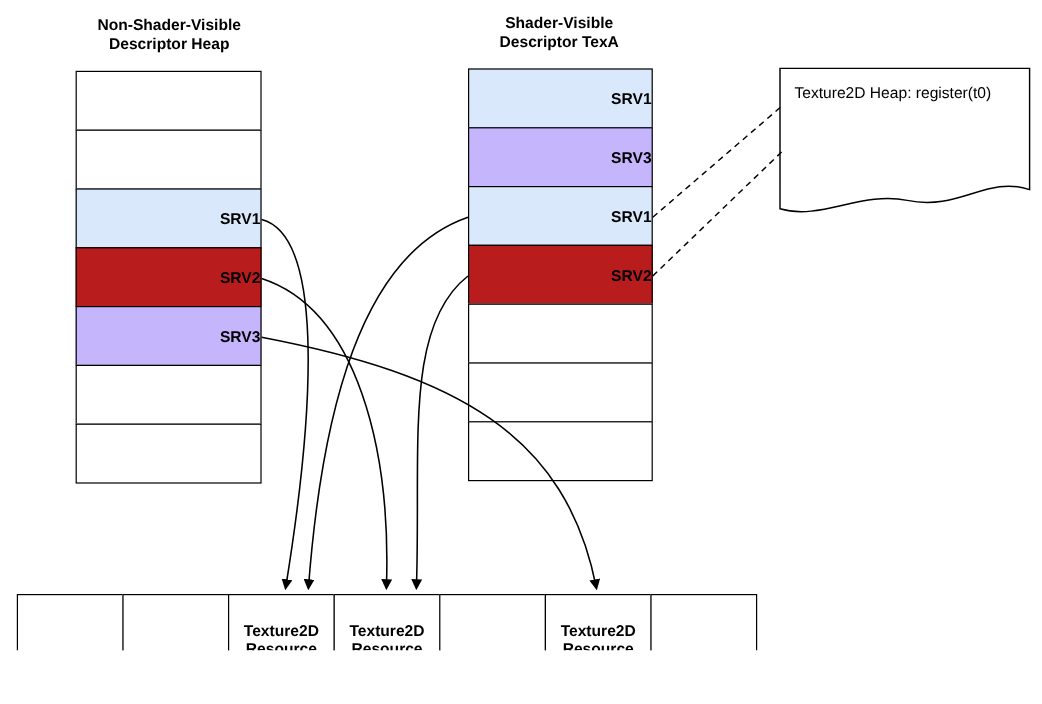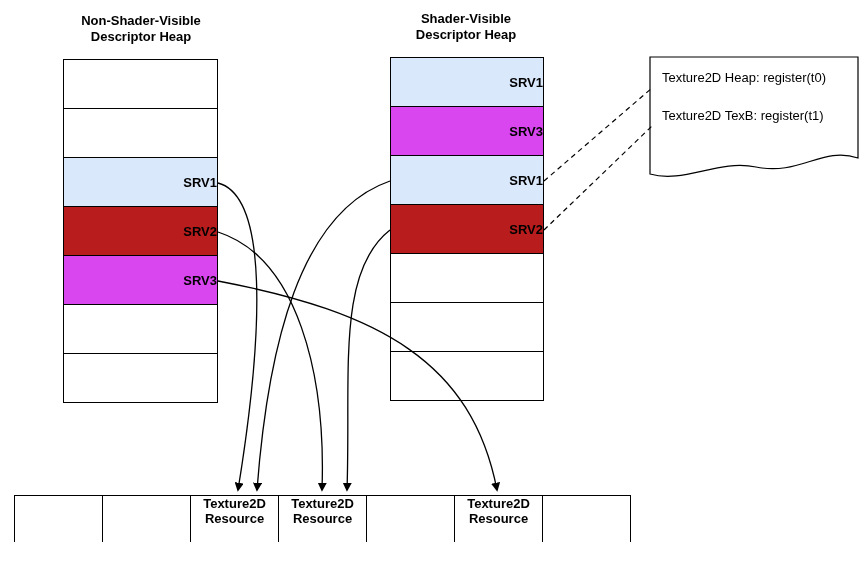--- a/index.html
+++ b/index.html
@@ -11,48 +11,48 @@
                 line-height:16px; white-space:pre-line; }
 
   .heap { position:absolute; }
   .cell { width:100%; height:50px; border:1px solid #000; margin-top:-1px;
           display:flex; align-items:center; justify-content:flex-end; background:#fff; }
   .cell-label { font-size:13px; font-weight:bold; text-align:center; white-space:pre-line; line-height:15px; }
 
   .c-white  { background:#ffffff; }
   .c-blue   { background:#dae8fc; }
   .c-green  { background:#b91c1c; }
-  .c-purple { background:#d946ef; }
+  .c-purple { background:#c4b5fd; }
 
   #left-heap   { left:63px;  top:60px; width:155px; }
   #shader-heap { left:390px; top:58px; width:154px; }
 
   #svg-layer { position:absolute; left:0; top:0; width:868px; height:587px; pointer-events:none; }
 
   .res-row { position:absolute; left:15px; top:495px; display:flex; }
   .res-cell { width:89px; height:75px; border:1px solid #000; margin-left:-1px;
-              display:flex; justify-content:center; background:#fff; }
+              display:flex; align-items:center; justify-content:center; background:#fff; }
 
   .code-line { position:absolute; font-size:13px; line-height:16px; }
   #code-line-0 { left:662px; top:70px; }
   #code-line-1 { left:662px; top:108px; }
 
   #title-left   { left:41px;  top:13px; width:200px; }
   #title-shader { left:366px; top:11px; width:200px; }
   #title-code   { left:636px; top:24px; width:200px; }
 </style>
 </head>
 <body>
 
 <div id="stage">
 
   <div class="heap-title" id="title-left">Non-Shader-Visible
 Descriptor Heap</div>
   <div class="heap-title" id="title-shader">Shader-Visible
-Descriptor Heap</div>
+Descriptor TexA</div>
 
   <div class="heap" id="left-heap">
     <div class="cell c-white">
       <span class="cell-label"></span>
       </div>
     <div class="cell c-white">
       <span class="cell-label"></span>
       </div>
     <div class="cell c-blue">
       <span class="cell-label">SRV1</span>
@@ -108,21 +108,20 @@
     <path d="M544,230 L652,126" fill="none" stroke="#000" stroke-width="1.2" stroke-dasharray="5,4"></path>
 
     <path d="M218,183 C268,196 264,330 238,490" fill="none" stroke="#000" stroke-width="1.3" marker-end="url(#arr)"></path>
     <path d="M390,181 C300,212 268,345 257,490" fill="none" stroke="#000" stroke-width="1.3" marker-end="url(#arr)"></path>
     <path d="M218,232 C298,258 326,375 322,490" fill="none" stroke="#000" stroke-width="1.3" marker-end="url(#arr)"></path>
     <path d="M390,230 C336,272 351,375 347,490" fill="none" stroke="#000" stroke-width="1.3" marker-end="url(#arr)"></path>
     <path d="M218,281 C380,312 472,362 497,490" fill="none" stroke="#000" stroke-width="1.3" marker-end="url(#arr)"></path>
   </svg>
 
   <div class="code-line" id="code-line-0">Texture2D Heap: register(t0)</div>
-  <div class="code-line" id="code-line-1">Texture2D TexB: register(t1)</div>
 
   <div class="res-row">
     <div class="res-cell c-white">
       <span class="cell-label"></span>
       </div>
     <div class="res-cell c-white">
       <span class="cell-label"></span>
       </div>
     <div class="res-cell c-blue">
       <span class="cell-label">Texture2D

